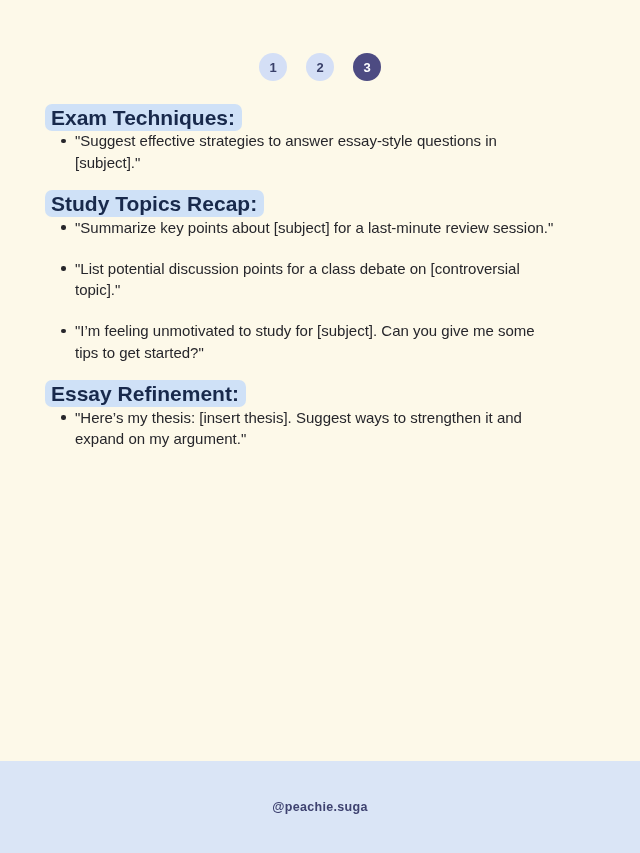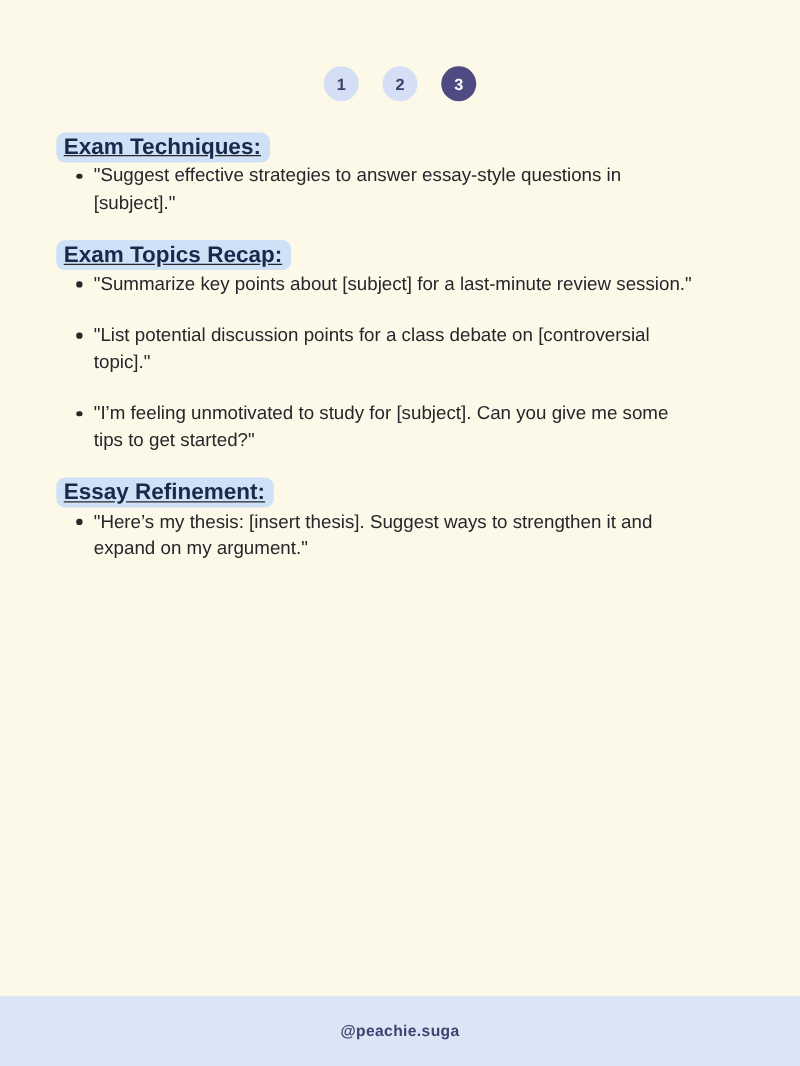--- a/index.html
+++ b/index.html
@@ -37,21 +37,21 @@
     color: #39406a;
   }
   .dot.active { background: #4d4b82; }
   .dot.active .dot-num { color: #ffffff; }
 
   
   .content {
     padding: 25px 38px 0 45px;
   }
   .prompt-section { margin-bottom: 19.5px; }
-  .heading { margin: 0; font-size: 18px; line-height: 22px; text-decoration: underline; }
+  .heading { margin: 0; font-size: 21px; line-height: 22px; }
   .hl {
     background: #cfe1f7;
     color: #18294b;
     font-weight: 700;
     padding: 1.5px 7px 2.5px 6px;
     border-radius: 7px;
     -webkit-box-decoration-break: clone;
     box-decoration-break: clone;
   }
   .bullets {
@@ -77,21 +77,21 @@
     border-radius: 50%;
     background: #26262b;
   }
 
   
   .footer {
     position: absolute;
     left: 0;
     bottom: 0;
     width: 100%;
-    height: 56px;
+    height: 92px;
     background: #dae5f6;
     display: flex;
     align-items: center;
     justify-content: center;
   }
   .handle {
     font-size: 12.5px;
     font-weight: 700;
     letter-spacing: 0.3px;
     color: #3e4270;
@@ -121,21 +121,21 @@
     <h2 class="heading">
       <span class="hl">Exam Techniques:</span>
     </h2>
     <ul class="bullets">
       <li class="bullet">"Suggest effective strategies to answer essay-style questions in [subject]."</li>
     </ul>
   </section>
 
   <section class="prompt-section">
     <h2 class="heading">
-      <span class="hl">Exam Topics Recap:</span>
+      <span class="hl">Study Topics Recap:</span>
     </h2>
     <ul class="bullets">
       <li class="bullet">"Summarize key points about [subject] for a last-minute review session."</li>
     </ul>
   </section>
 
   <section class="prompt-section">
     <ul class="bullets">
       <li class="bullet">"List potential discussion points for a class debate on [controversial topic]."</li>
     </ul>

